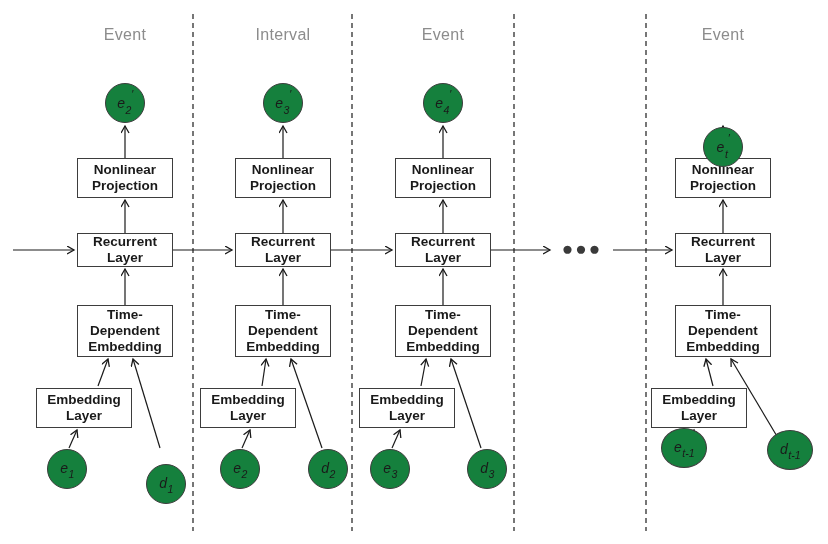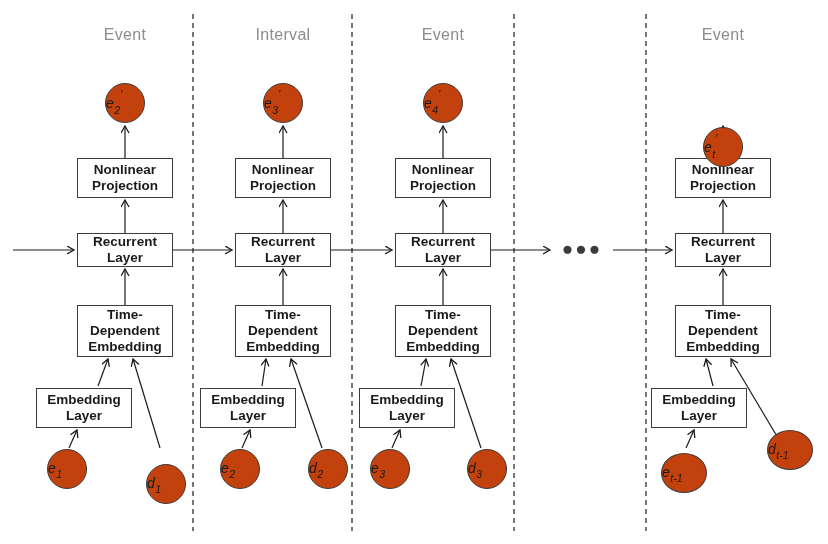--- a/index.html
+++ b/index.html
@@ -13,22 +13,22 @@
     letter-spacing:0.3px;
   }
   .box{
     position:absolute;width:96px;box-sizing:border-box;background:#ffffff;
     border:1.6px solid #3d3d3d;color:#1a1a1a;font-size:13.5px;line-height:16px;
     display:flex;flex-direction:column;align-items:center;justify-content:center;
     text-align:center;
     font-weight:bold;
   }
   .circle{
-    position:absolute;box-sizing:border-box;background:#c2410c;border:1.5px solid #3d3d3d;
-    border-radius:50%;display:flex;align-items:center;justify-content:flex-start;
+    position:absolute;box-sizing:border-box;background:#15803d;border:1.5px solid #3d3d3d;
+    border-radius:50%;display:flex;align-items:center;justify-content:center;
     color:#1a1a1a;font-size:14px;
   }
   .mathlabel i{font-style:italic;font-family:"Liberation Sans","DejaVu Sans",sans-serif;}
   .mathlabel sub{font-size:10.5px;font-style:italic;position:relative;top:2px;left:0.5px;}
   .mathlabel sup.prime{font-size:11px;position:relative;top:-4px;left:1px;font-style:normal;}
   .dots{
     position:absolute;text-align:center;color:#3a3a3a;font-size:19px;letter-spacing:2px;
     line-height:20px;
   }
 </style>
@@ -178,21 +178,21 @@
         <span>Dependent</span>
         <span>Embedding</span>
       </div>
       <div class="box" style="left: 651px; top: 388px; height: 40px;">
         <span>Embedding</span>
         <span>Layer</span>
       </div>
       <div class="circle" style="left: 703px; top: 83px; width: 40px; height: 40px; margin-top: 44px;">
         <span class="mathlabel"><i>e</i><sub>t</sub><sup class="prime">′</sup></span>
       </div>
-      <div class="circle" style="left: 661px; top: 453px; width: 46px; height: 40px;">
+      <div class="circle" style="left: 661px; top: 428px; width: 46px; height: 40px;">
         <span class="mathlabel"><i>e</i><sub>t-1</sub></span>
       </div>
       <div class="circle" style="left: 767px; top: 430px; width: 46px; height: 40px;">
         <span class="mathlabel"><i>d</i><sub>t-1</sub></span>
       </div>
       <div class="dots" style="left: 552px; top: 239px; width: 60px; height: 20px;">●●●</div>
     </div>
 </div>
 
 </body></html>

